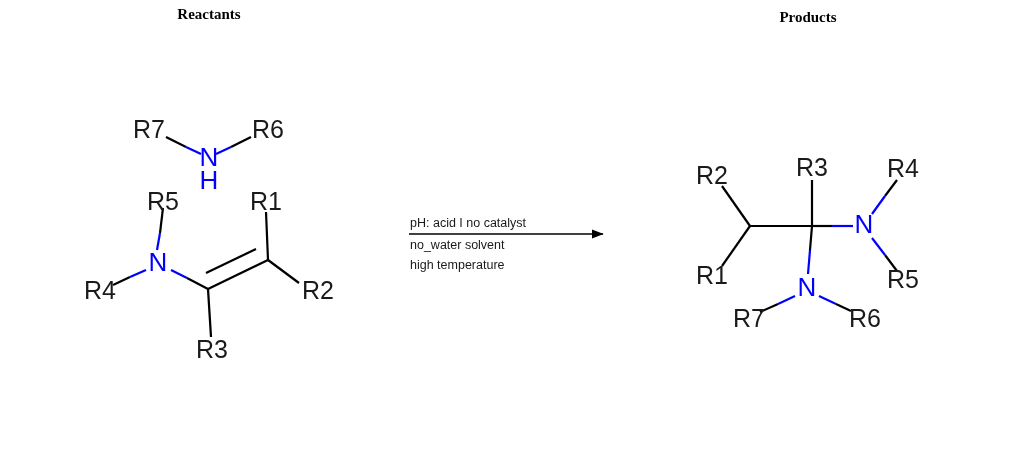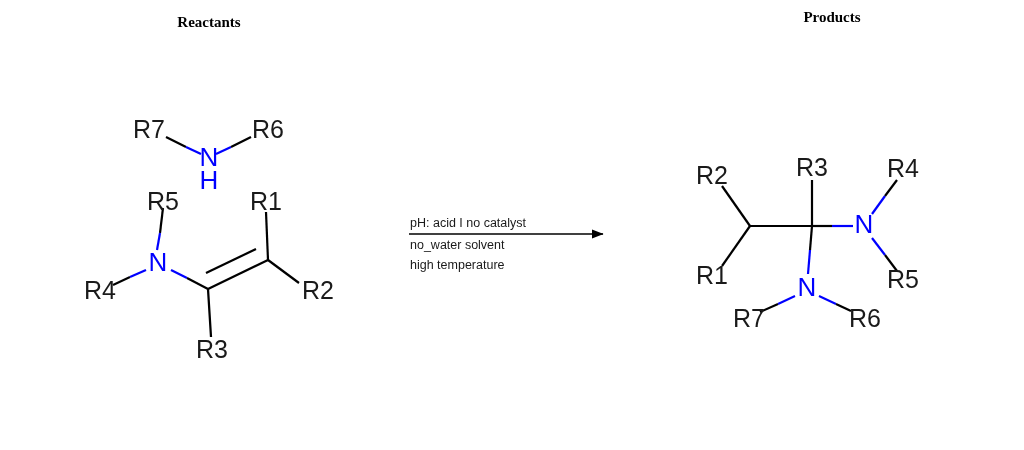--- a/index.html
+++ b/index.html
@@ -19,22 +19,22 @@
   .panel-title {
     position: absolute;
     font-family: "Liberation Serif", serif;
     font-weight: bold;
     font-size: 15px;
     color: #000000;
     white-space: nowrap;
     text-align: center;
     transform: translateX(-50%);
   }
-  #title-reactants { left: 209px; top: 14px; }
-  #title-products  { left: 832px; top: 9px; }
+  #title-reactants { left: 209px; top: 6px; }
+  #title-products  { left: 808px; top: 9px; }
 
   #scheme-svg {
     position: absolute;
     left: 0;
     top: 0;
     width: 1024px;
     height: 450px;
   }
   .atom-label {
     font-family: "Liberation Sans", sans-serif;

